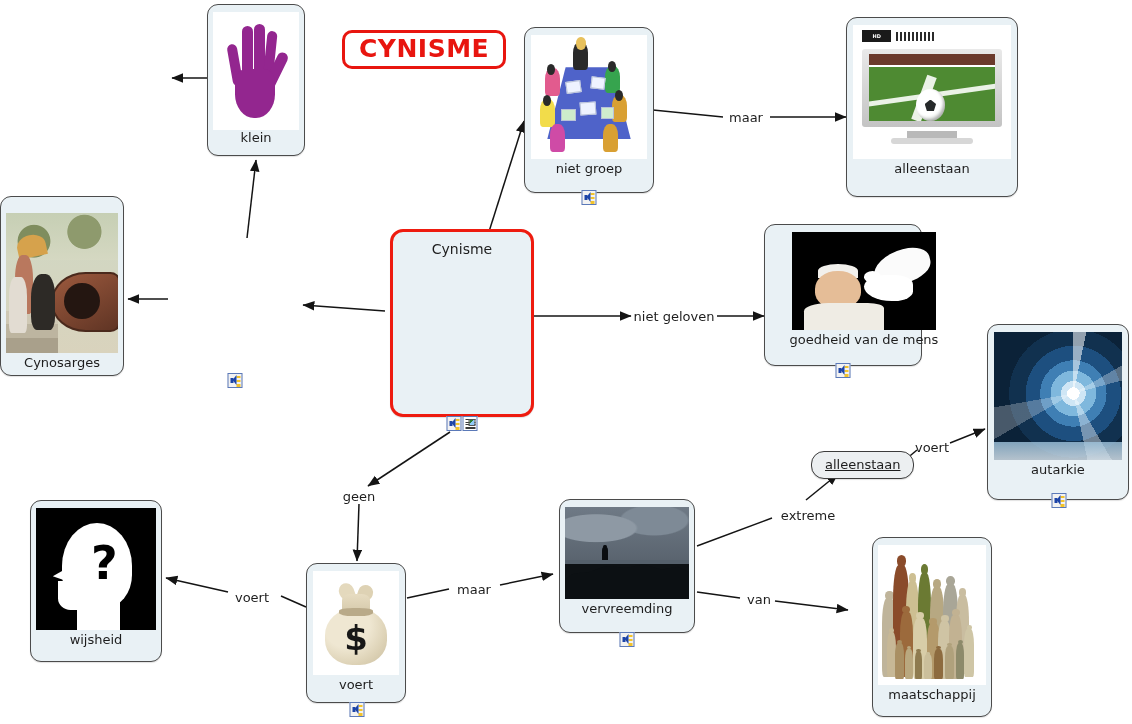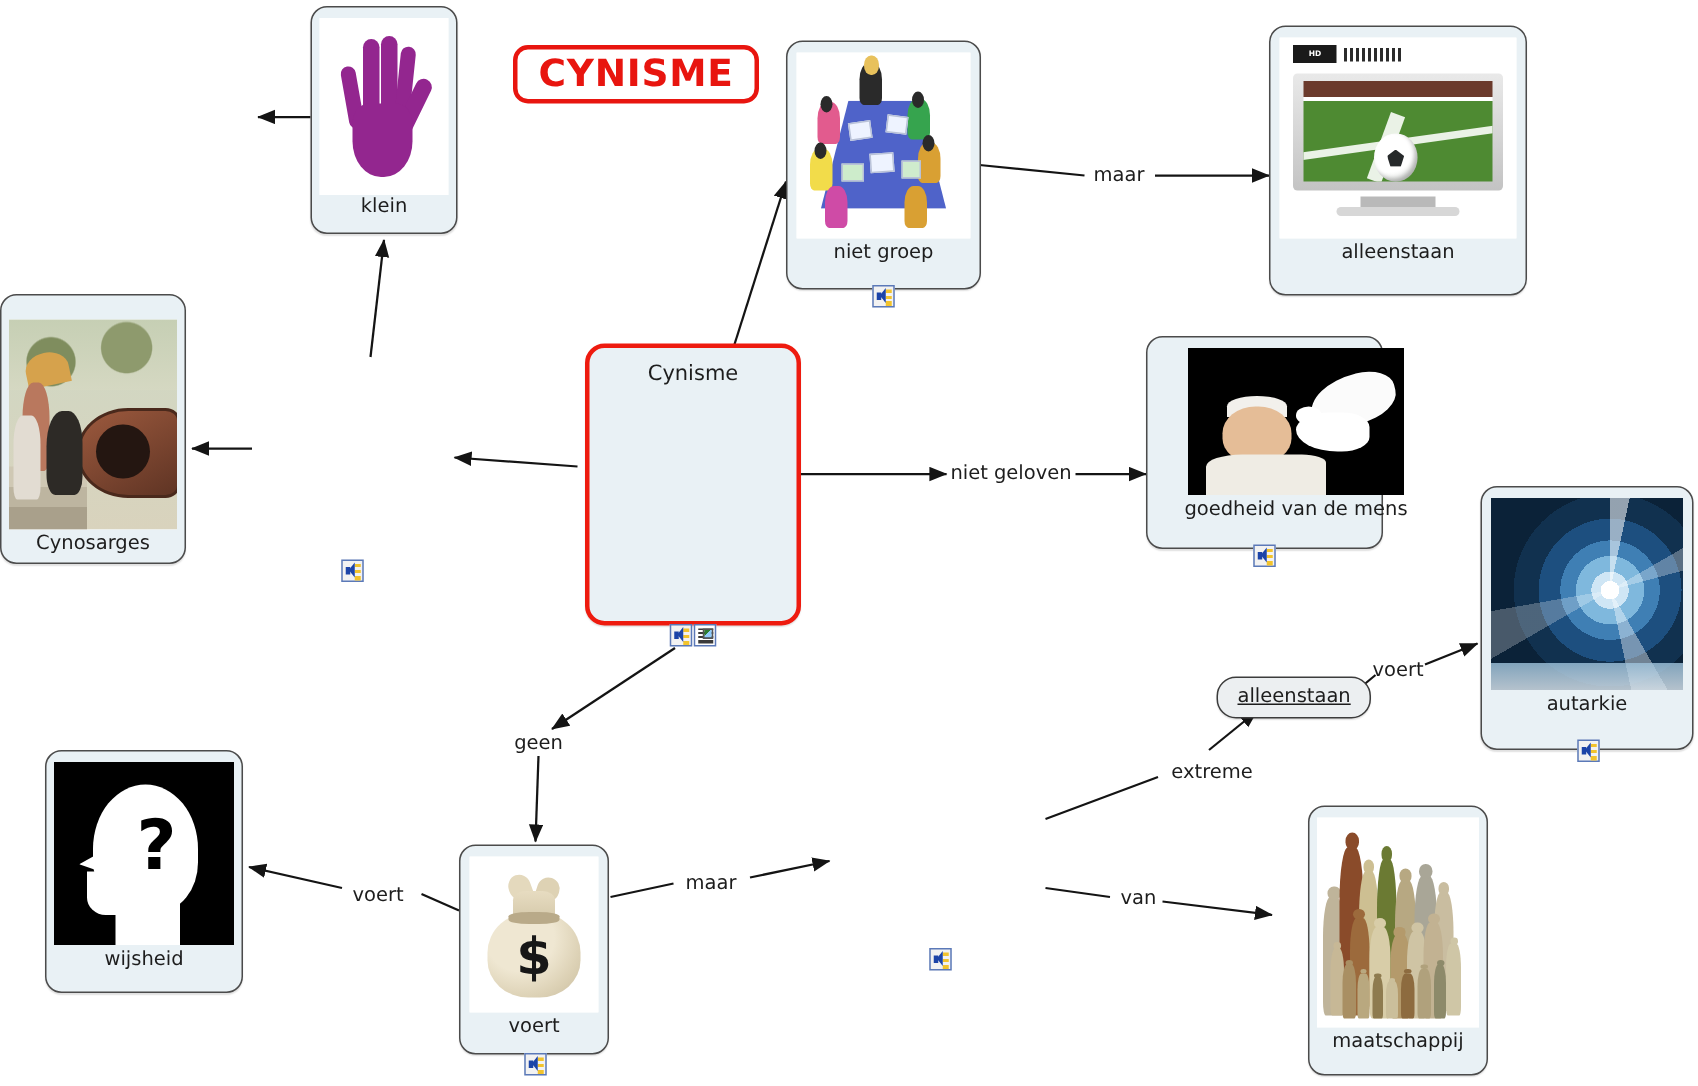--- a/index.html
+++ b/index.html
@@ -559,20 +559,31 @@
       </div>
     </div>
     <div class="caption">voert</div>
   </div>
   <div class="iconrow" style="left:357px;top:702px;">
     <span class="ic speaker">
         <i></i>
       </span>
   </div>
 
+  <div class="node" style="left:559px;top:499px;width:136px;height:134px;">
+    <div class="thumb" style="width:124px;height:92px;">
+      <div class="art t-verv">
+        <div class="clouds"></div>
+          <div class="rock"></div>
+        <div class="fig"></div>
+          <div class="fighead"></div>
+      </div>
+    </div>
+    <div class="caption">vervreemding</div>
+  </div>
   <div class="iconrow" style="left:627px;top:632px;">
     <span class="ic speaker">
         <i></i>
       </span>
   </div>
 
   <div class="node" style="left:850px;top:537px;width:120px;height:180px;margin-left:22px;">
     <div class="thumb" style="width:108px;height:140px;">
       <div class="art t-crowd" id="crowd">
           <div class="p" style="left:4%;top:38%;width:13%;height:56%;background:#bfb49a;"></div>

